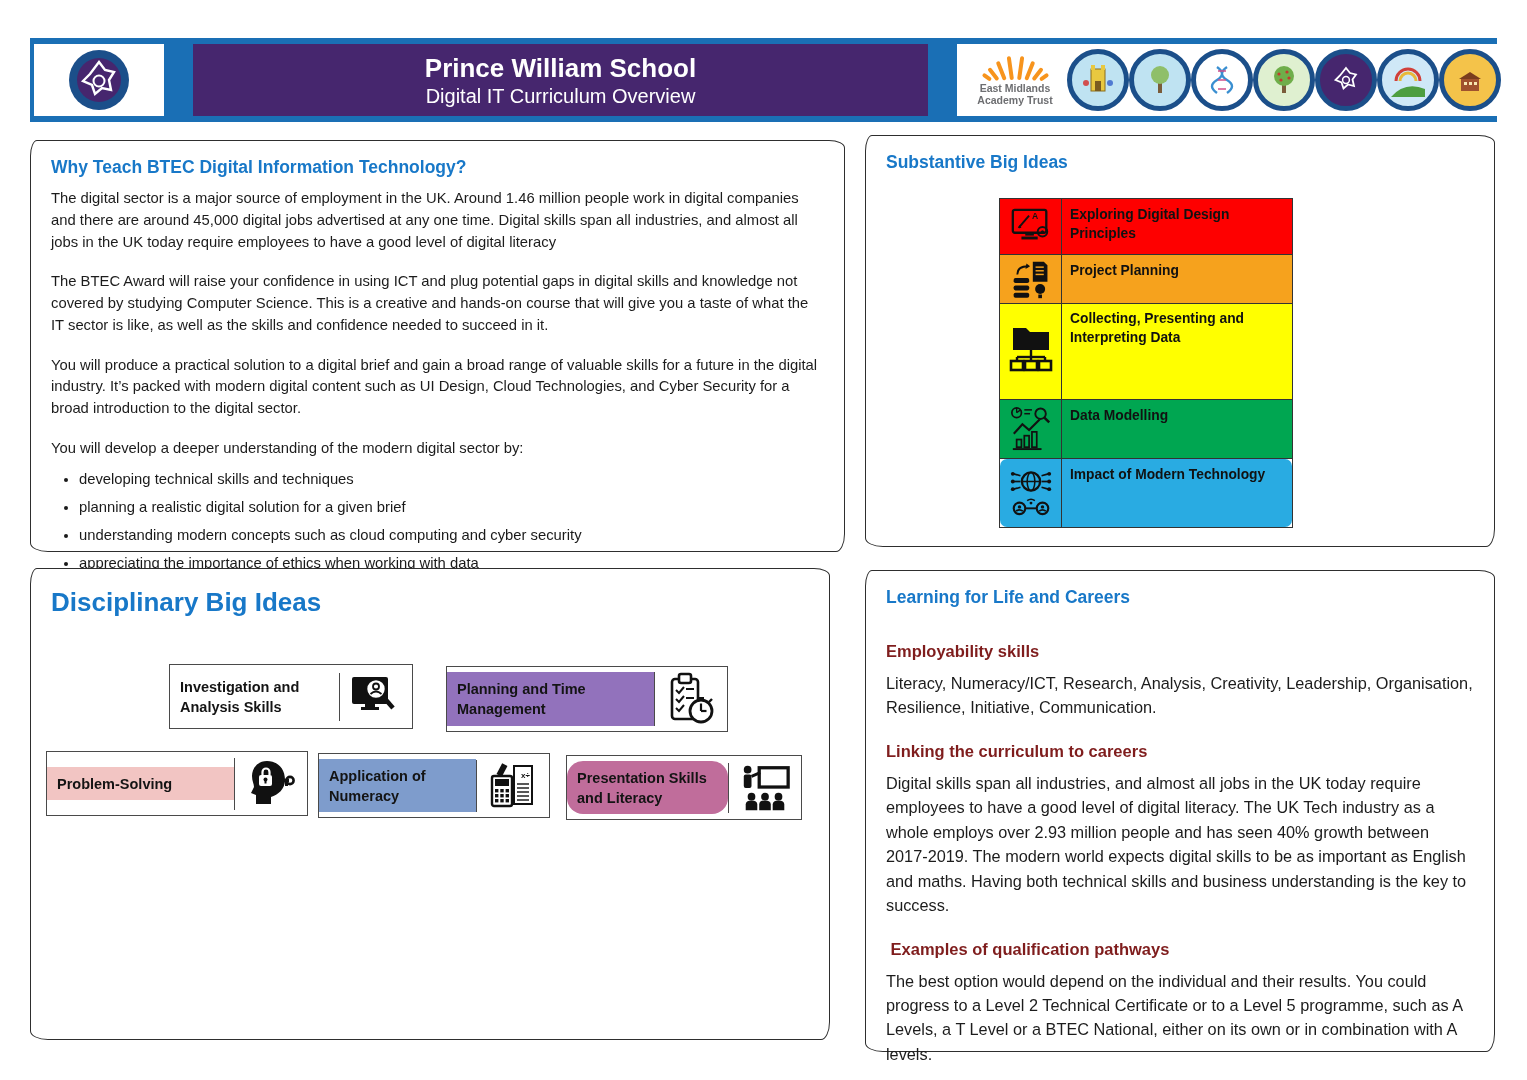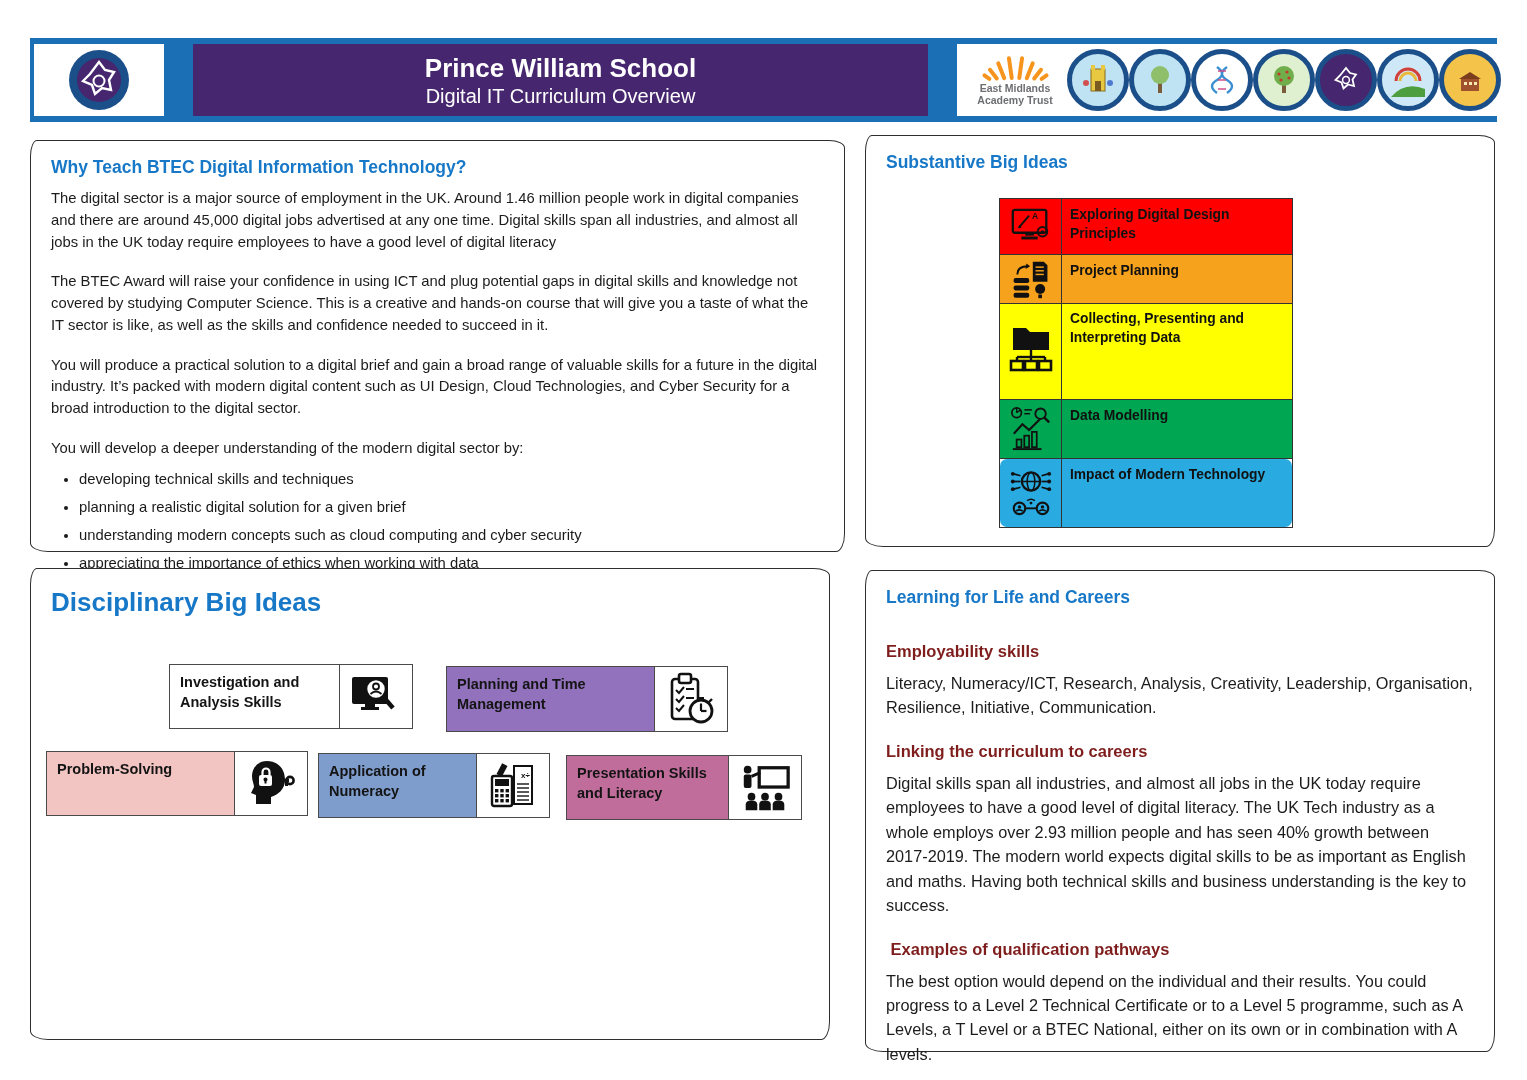--- a/index.html
+++ b/index.html
@@ -52,21 +52,21 @@
   .sub-table{position:absolute;left:133px;top:62px;width:292px;border:1px solid #333;}
   .sub-row{display:flex;border-bottom:1px solid #333;}
   .sub-row:last-child{border-bottom:none;}
   .sub-icon{width:62px;box-sizing:border-box;border-right:1px solid #333;
             display:flex;align-items:center;justify-content:center;}
   .sub-label{flex:1;font-size:13.8px;font-weight:bold;color:#111;padding:6px 6px 4px 8px;line-height:1.35;}
   .r0{height:55px;} .r1{height:48px;} .r2{height:95px;} .r3{height:58px;} .r4{height:68px;}
   .r2 .sub-icon{align-items:flex-start;padding-top:16px;}
   .r0 .sub-label,.r1 .sub-label,.r3 .sub-label,.r4 .sub-label{padding-top:7px;}
   
-  .skill-box{position:absolute;display:flex;box-sizing:border-box;border:1.6px solid #4a4a4a;background:#fff;}
+  .skill-box{position:absolute;display:flex;box-sizing:border-box;border:1.6px solid #4a4a4a;background:#fff;align-items:center;}
   .skill-label{flex:1;font-size:14.5px;font-weight:bold;color:#141414;padding:8px 6px 6px 10px;line-height:1.35;box-sizing:border-box;}
   .skill-icon{width:72px;background:#ffffff;border-left:1.4px solid #4a4a4a;display:flex;align-items:center;justify-content:center;}
   .sb-invest{left:138px;top:95px;width:244px;height:65px;}
   .sb-plan{left:415px;top:97px;width:282px;height:66px;}
   .sb-problem{left:15px;top:182px;width:262px;height:65px;}
   .sb-numeracy{left:287px;top:184px;width:232px;height:65px;}
   .sb-present{left:535px;top:186px;width:236px;height:65px;}
   
   .learn-sec h3{font-size:16.5px;font-weight:bold;margin:22px 0 10px 0;color:#7f1d1d;white-space:pre;}
   .learn-sec p{font-size:16.3px;line-height:1.5;margin:0;color:#1c1c1c;}
@@ -367,21 +367,21 @@
           <rect x="12.3" y="34" width="3.4" height="3.4" fill="#111"></rect>
           <rect x="17.6" y="34" width="3.4" height="3.4" fill="#111"></rect>
         <rect x="7" y="39" width="3.4" height="3.4" fill="#111"></rect>
           <rect x="12.3" y="39" width="3.4" height="3.4" fill="#111"></rect>
           <rect x="17.6" y="39" width="3.4" height="3.4" fill="#111"></rect>
       </svg>
     </div>
   </div>
 
   <div class="skill-box sb-present">
-    <div class="skill-label" style="background-color: rgb(192, 109, 155);">Presentation Skills and Literacy</div>
+    <div class="skill-label" style="background-color: rgb(192, 109, 155); border-radius: 16px;">Presentation Skills and Literacy</div>
     <div class="skill-icon">
       <svg width="54" height="50" viewBox="0 0 56 50">
         <rect x="22" y="4" width="30" height="20" fill="#fff" stroke="#111" stroke-width="3.4"></rect>
         <circle cx="10" cy="6" r="4" fill="#111"></circle>
         <rect x="6" y="11" width="8" height="14" rx="2" fill="#111"></rect>
         <line x1="14" y1="13" x2="23" y2="9" stroke="#111" stroke-width="3"></line>
         <g fill="#111">
           <circle cx="14" cy="34" r="4"></circle>
             <path d="M8 48 v-6 q0 -4 6 -4 q6 0 6 4 v6 z"></path>
           <circle cx="28" cy="34" r="4"></circle>

